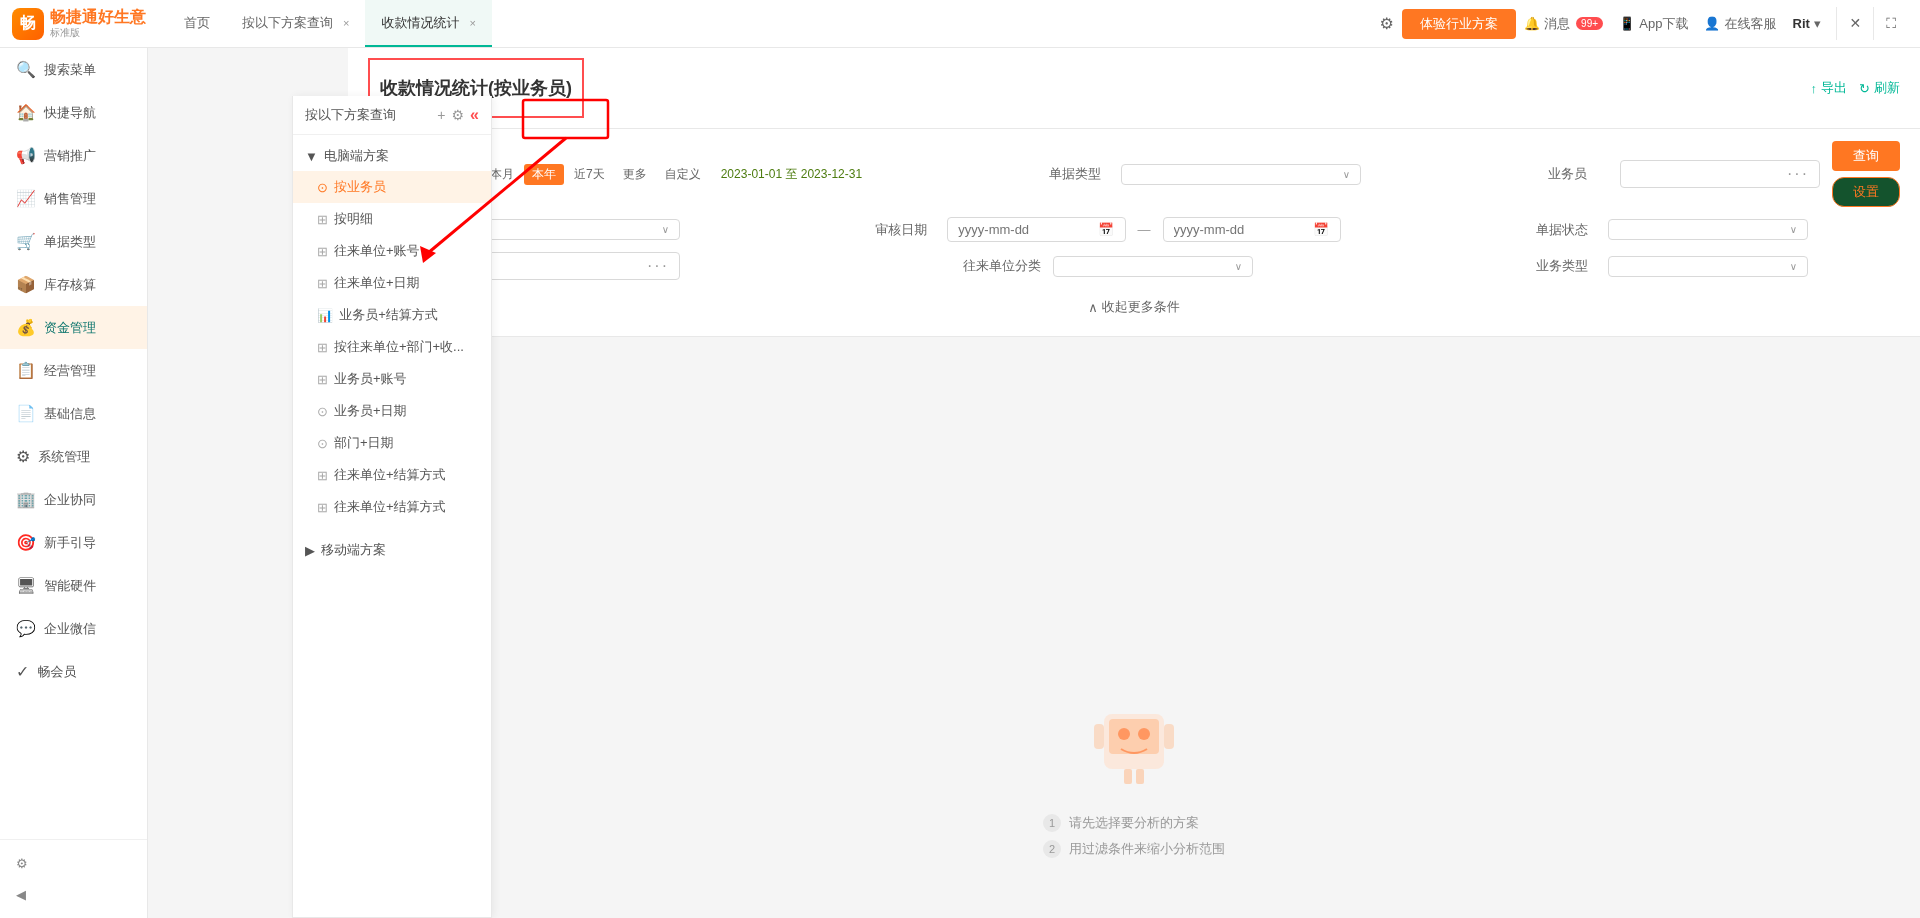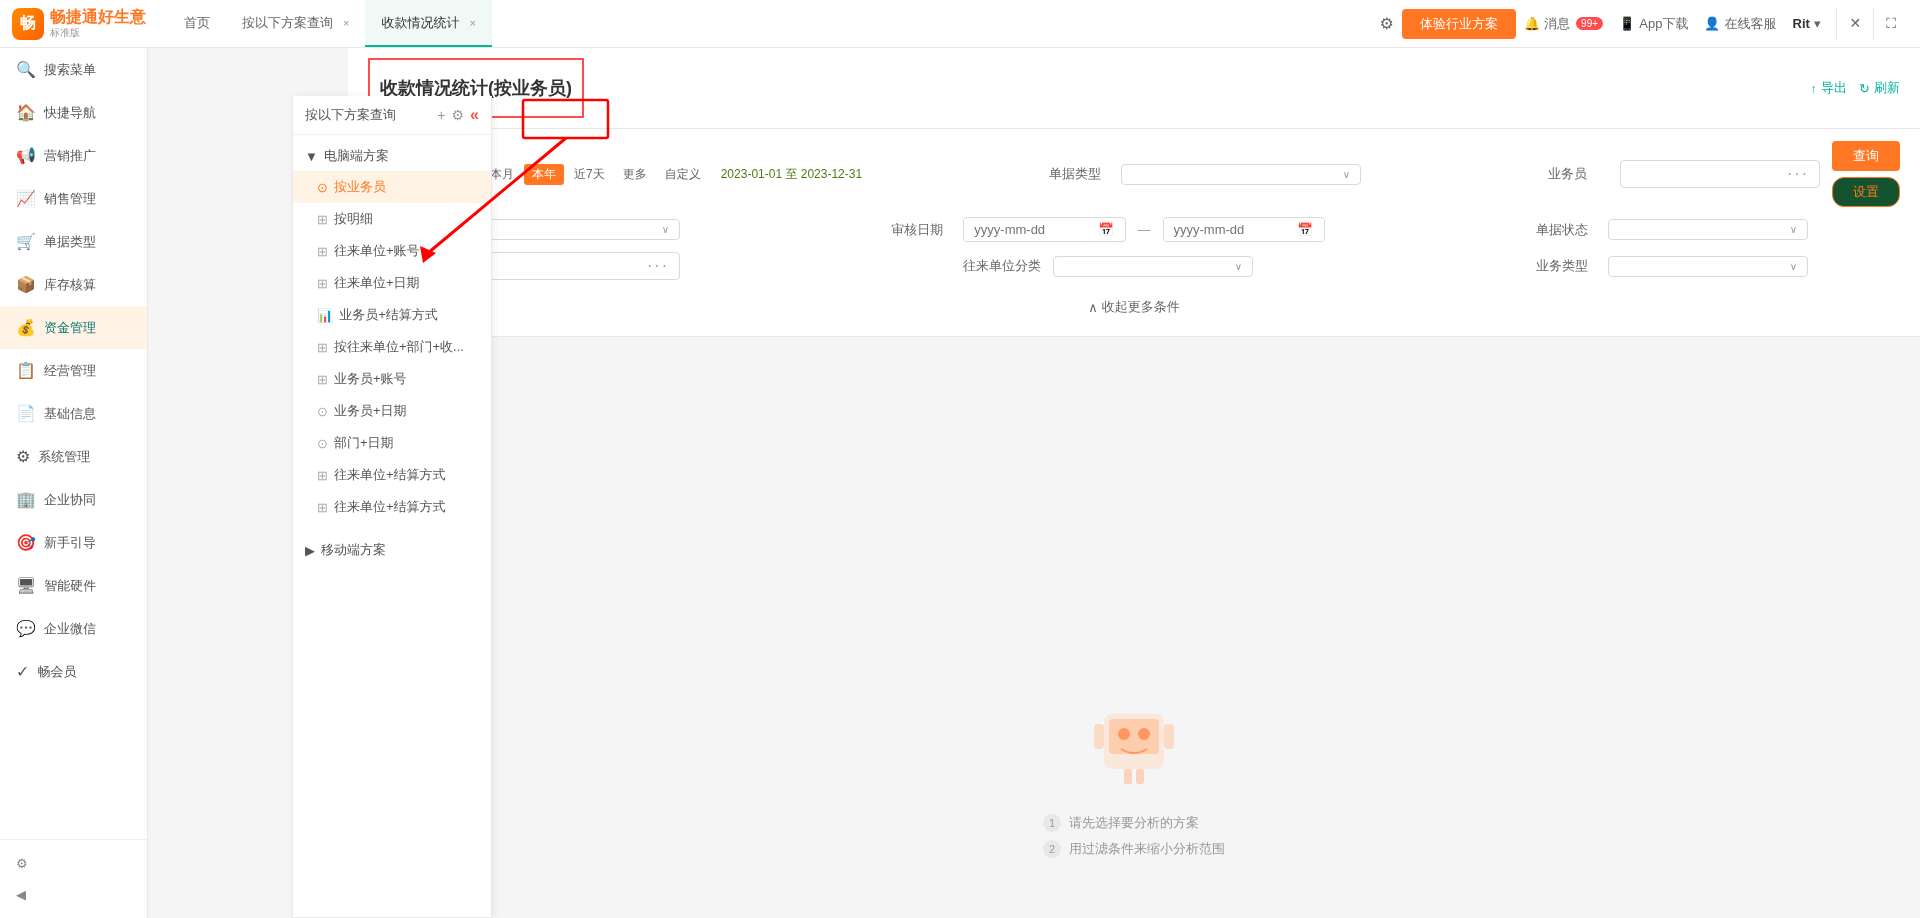--- a/index.html
+++ b/index.html
@@ -237,21 +237,21 @@
     }
     .filter-select-text { color: #999; font-size: 13px; }
     .filter-select-arrow { color: #999; font-size: 10px; }
     .filter-input {
       display: flex;
       align-items: flex-start;
       border: 1px solid #d9d9d9;
       border-radius: 4px;
       padding: 4px 10px;
       background: #fff;
-      gap: 4px;
+      gap: 20px;
       min-width: 160px;
     }
     .filter-input input {
       border: none; outline: none; color: #999; font-size: 13px; width: 120px; background: transparent;
     }
     .filter-dots { color: #999; cursor: pointer; font-size: 16px; letter-spacing: 2px; }
     .filter-dash { color: #999; }
     .query-btn {
       background: #ff7722;
       color: #fff;

